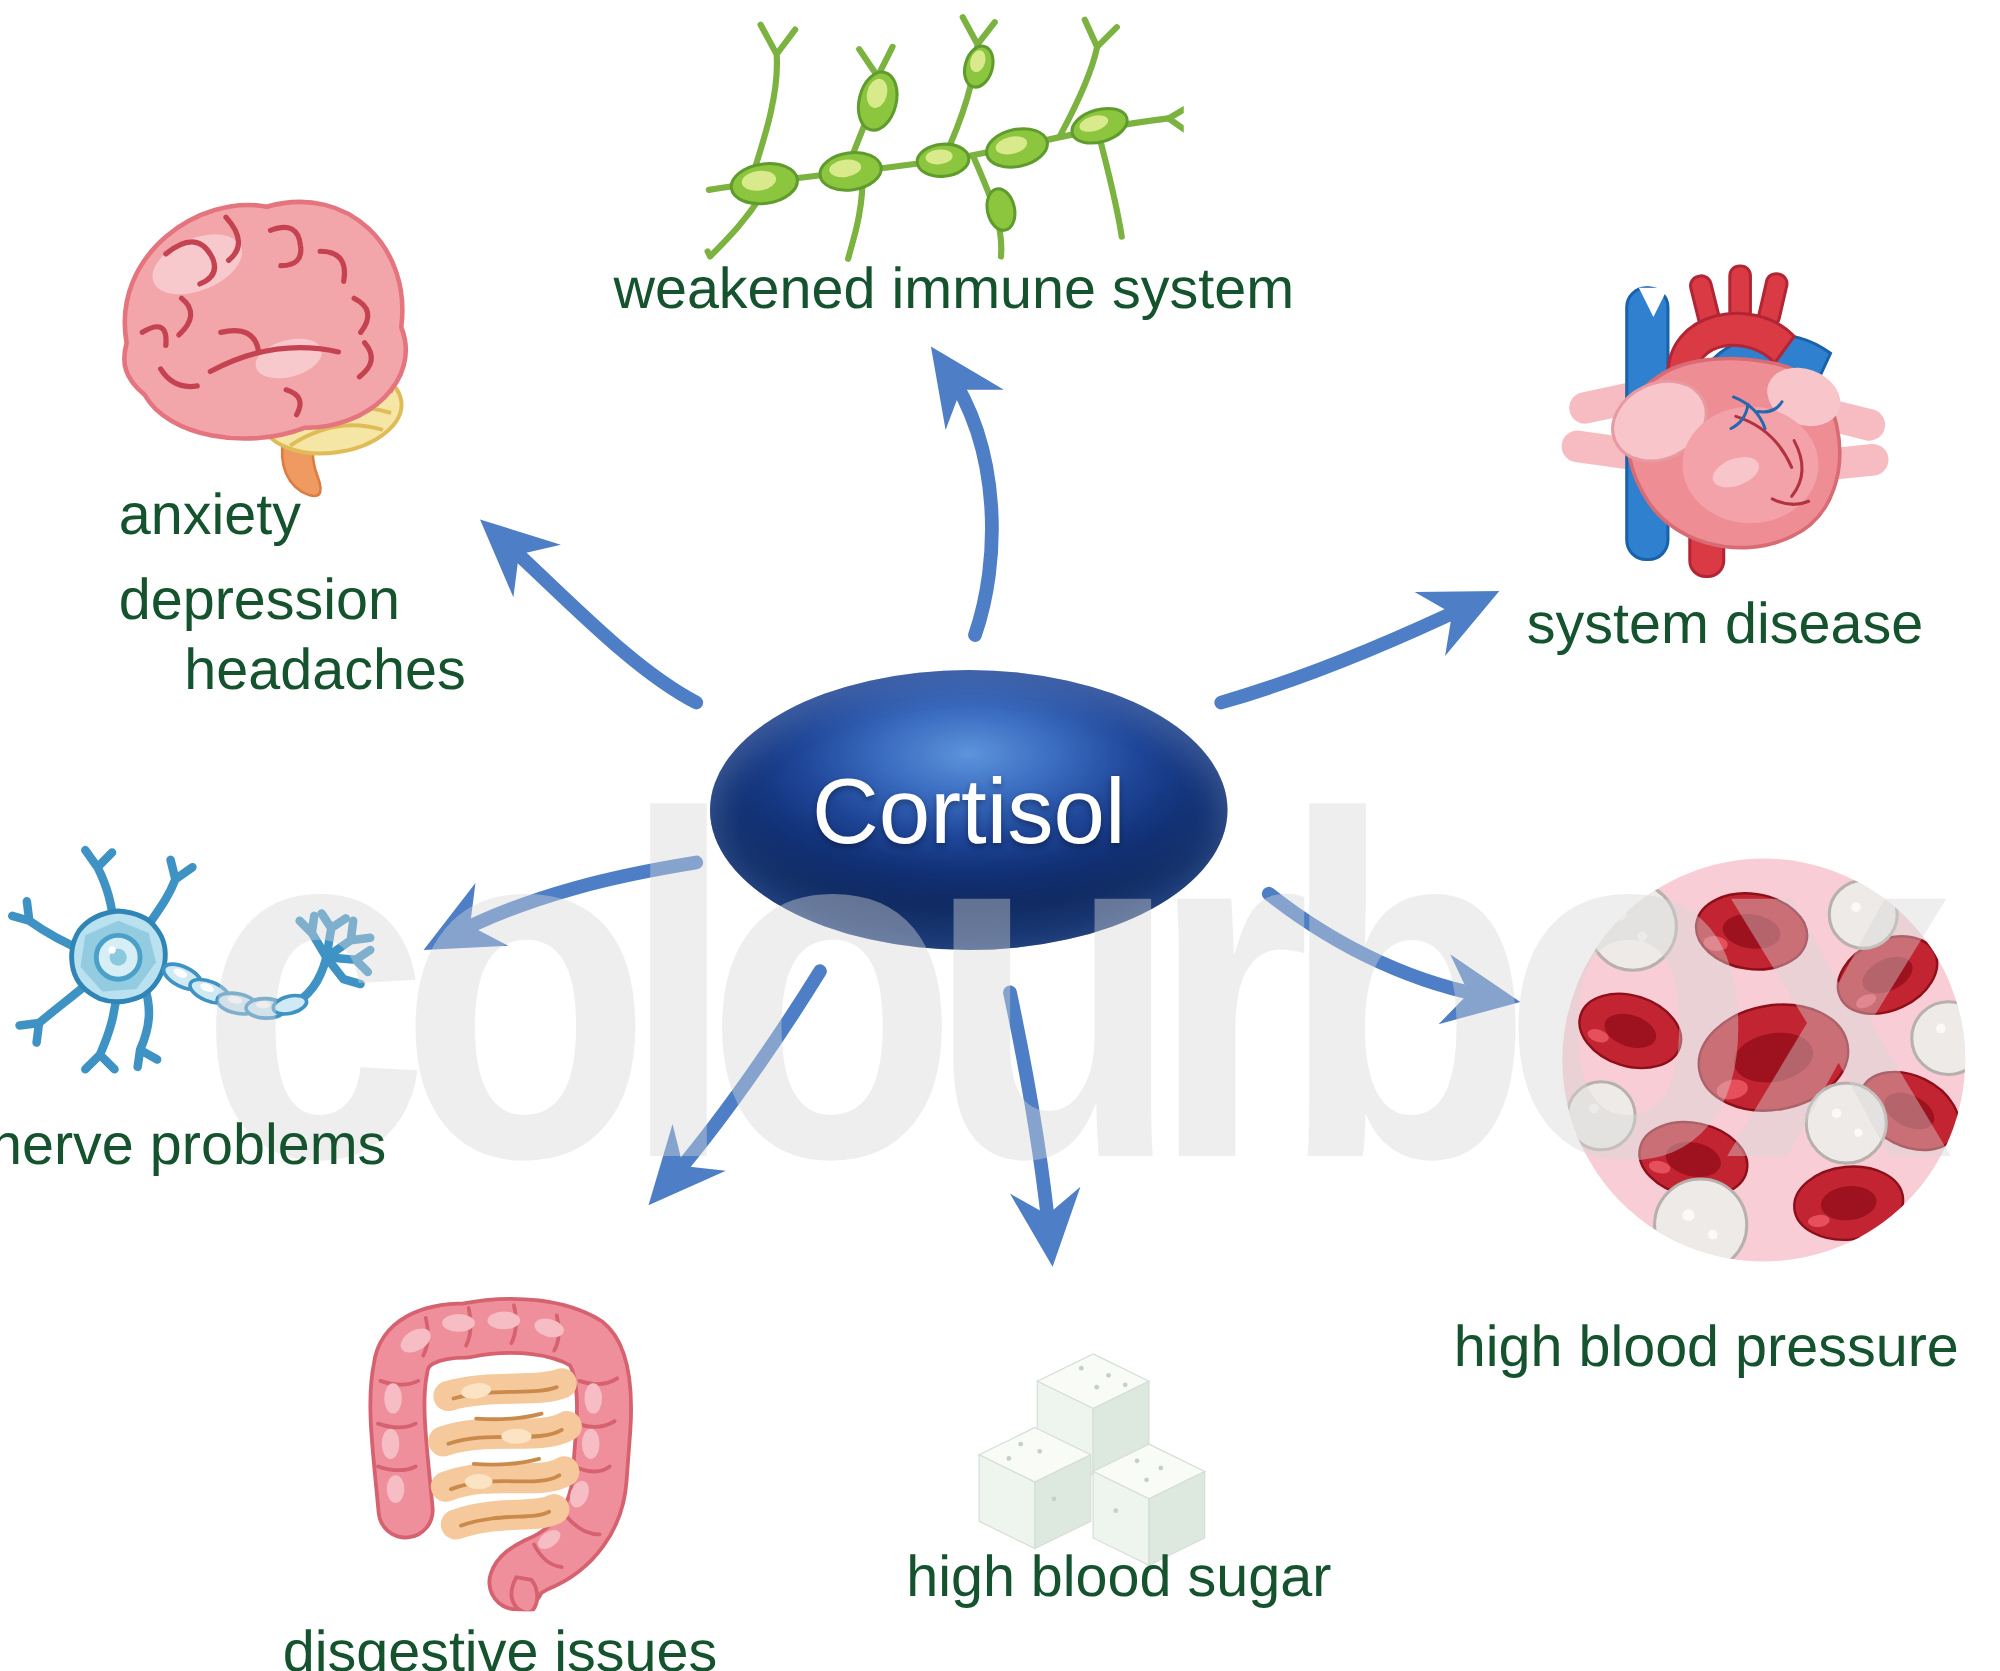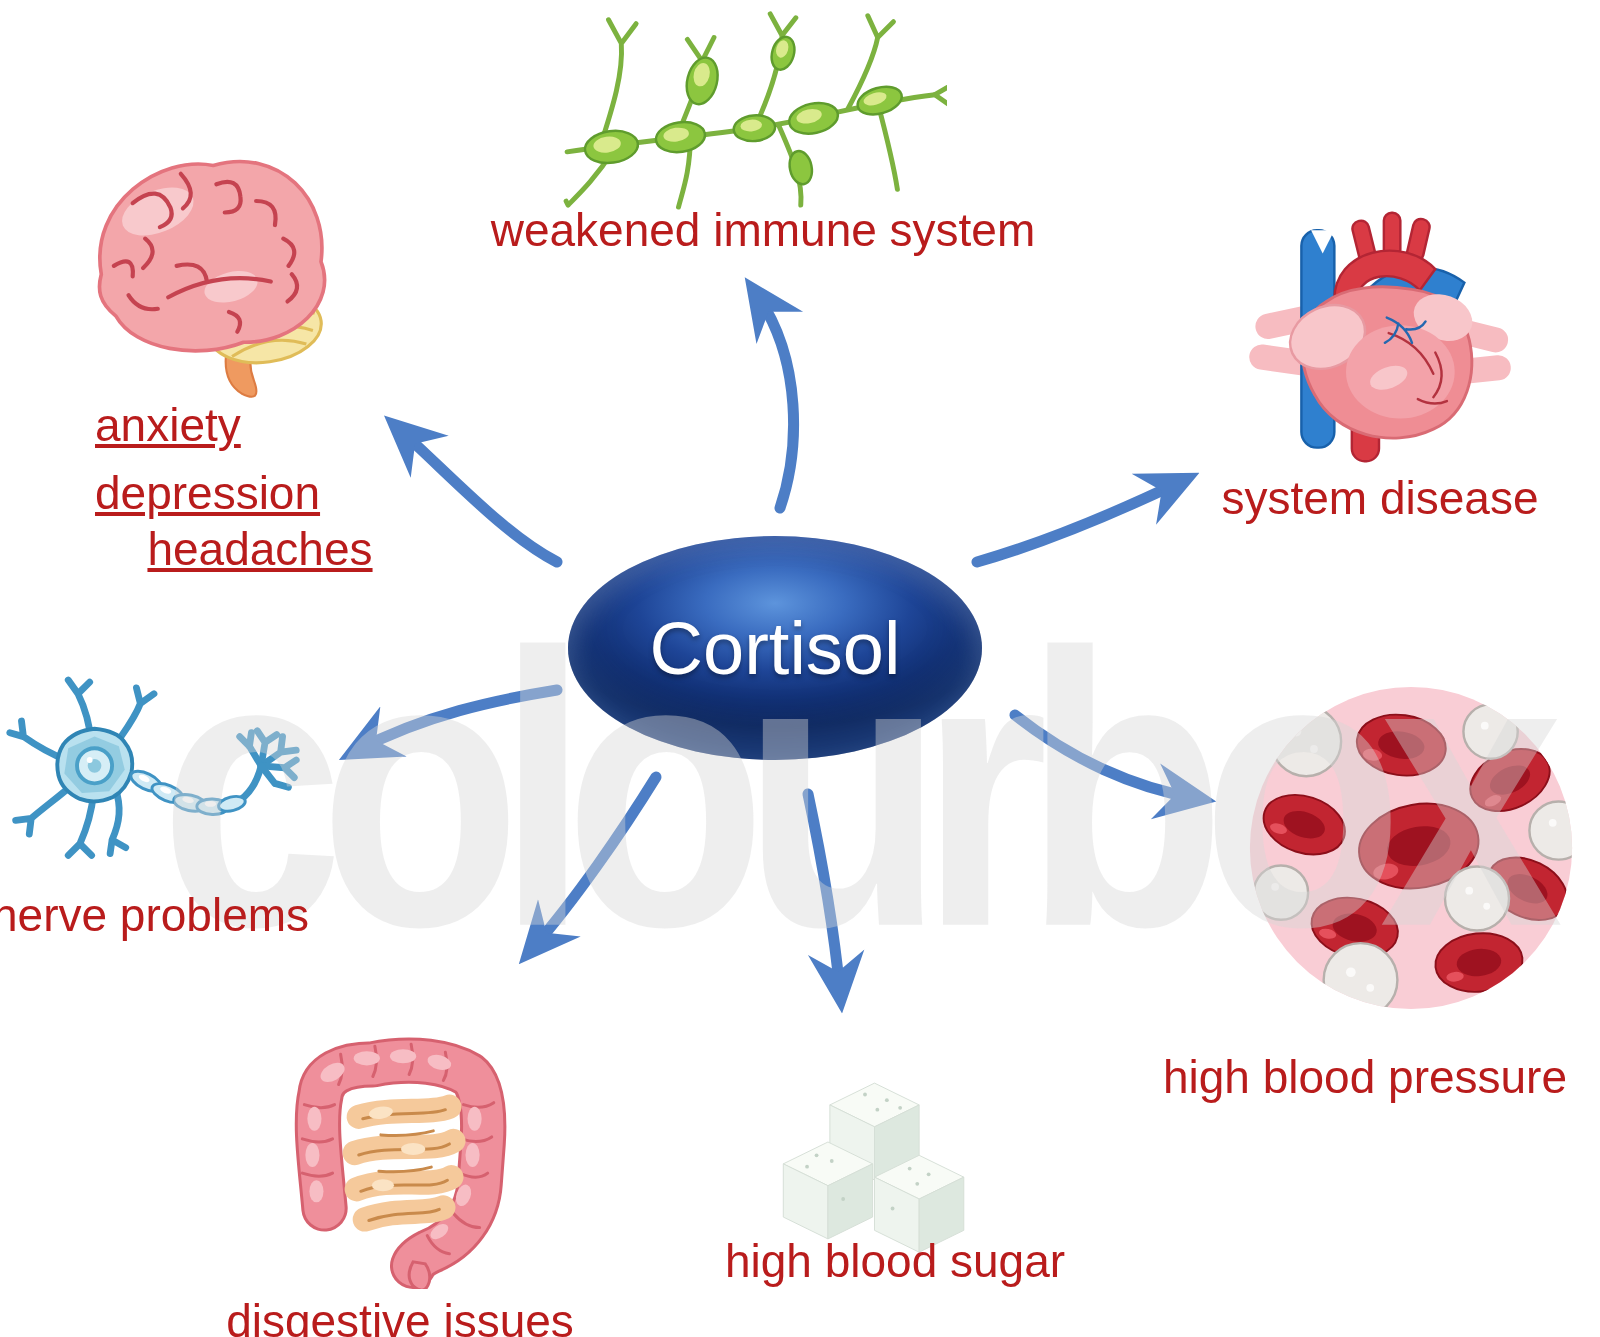--- a/index.html
+++ b/index.html
@@ -1,18 +1,18 @@
 <!DOCTYPE html>
 <html><head>
 <meta charset="utf-8">
 <style>
   html,body{margin:0;padding:0;background:#ffffff;}
   body{width:1600px;height:1337px;position:relative;overflow:hidden;
        font-family:"Liberation Sans",sans-serif;}
-  .label{position:absolute;font-size:46px;line-height:1.2;color:#b91c1c;z-index:6;
+  .label{position:absolute;font-size:46px;line-height:1.2;color:#14532d;z-index:6;
          font-family:"Liberation Sans",sans-serif;letter-spacing:0;}
   .center-label{text-align:center;}
   .watermark{position:absolute;left:160px;top:566px;z-index:4;pointer-events:none;
              font-size:330px;font-weight:700;letter-spacing:-24px;
              color:rgba(215,215,215,0.42);white-space:nowrap;
              transform:scaleY(1.18);transform-origin:top left;user-select:none;}
   .cortisol{position:absolute;left:568px;top:536px;width:414px;height:224px;
             border-radius:50%;z-index:3;
             background:radial-gradient(ellipse 60% 55% at 50% 30%,
               #5d94dc 0%, #3a6cc0 28%, #1e4597 55%, #112f72 80%, #0c2459 100%);
@@ -361,17 +361,17 @@
 <div class="label center-label" style="left:1180px;top:471px;width:400px;">system disease</div>
 
 <div class="label center-label" style="left:1130px;top:1050px;width:470px;">high blood pressure</div>
 
 <div class="label center-label" style="left:685px;top:1234px;width:420px;">high blood sugar</div>
 
 <div class="label center-label" style="left:190px;top:1256px;width:420px;margin-top:38px;">disgestive issues</div>
 
 <div class="label" style="left:-8px;top:888px;width:340px;">nerve problems</div>
 
-<div class="label" style="left:95px;top:397px;width:330px;line-height:1.22;text-decoration:underline;">
+<div class="label" style="left:95px;top:383px;width:330px;line-height:1.22;">
   <span style="display:block;">anxiety</span>
   <span style="display:block;margin-top:12px;">depression</span>
   <span style="display:block;text-align:center;">headaches</span>
 </div>
 
 </body></html>

